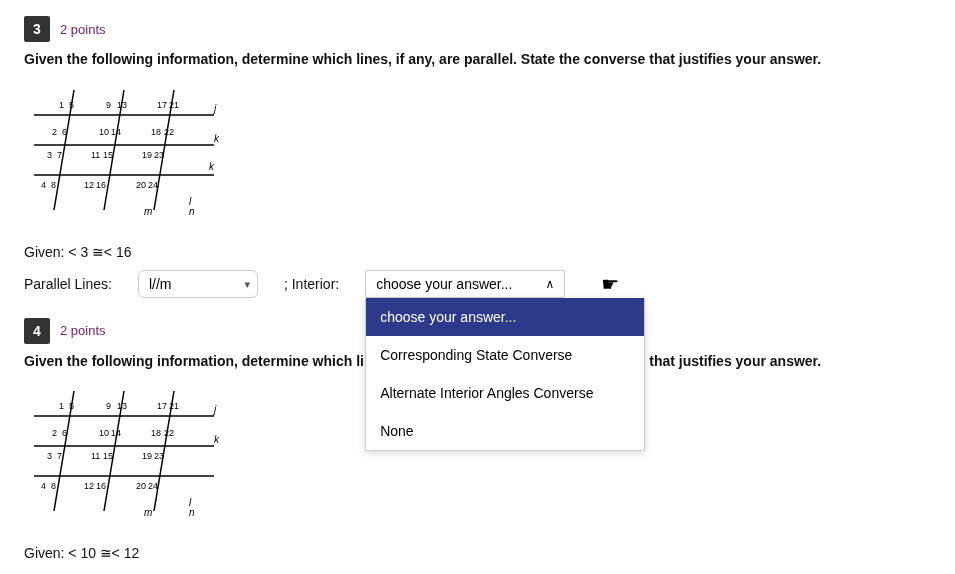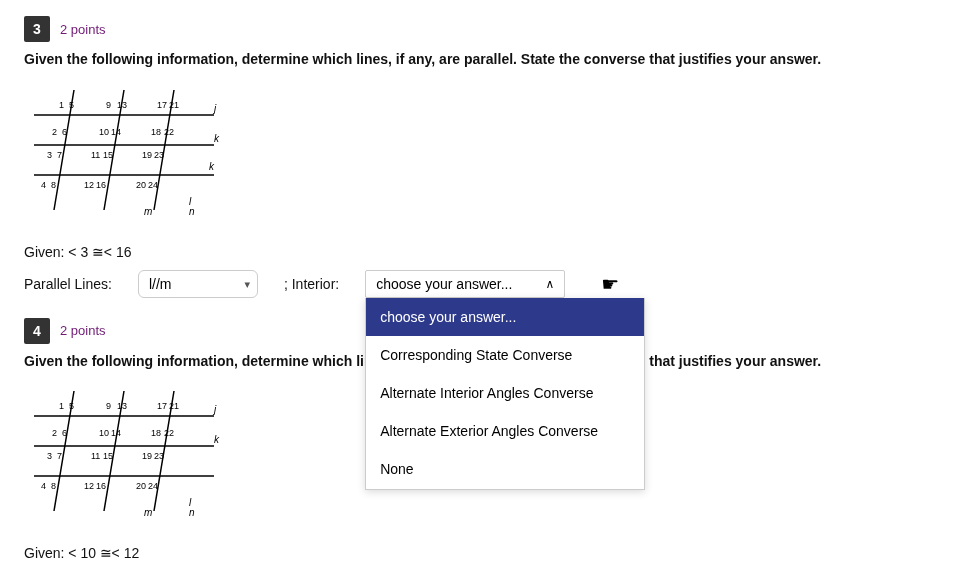--- a/index.html
+++ b/index.html
@@ -251,21 +251,20 @@
       <div style="position:relative;">
         <div class="converse-dropdown-btn">
           <span>choose your answer...</span>
           <span class="chevron">∧</span>
         </div>
 
         <div class="dropdown-menu">
           <div class="dropdown-item selected">choose your answer...</div>
           <div class="dropdown-item">Corresponding State Converse</div>
           <div class="dropdown-item">Alternate Interior Angles Converse</div>
-          <div class="dropdown-item">Alternate Exterior Angles Converse</div>
           <div class="dropdown-item">None</div>
         </div>
       </div>
 
       <span class="hand-icon">☛</span>
     </div>
   </div>
 
   <div class="question-block q2-block">
     <div class="question-header">

